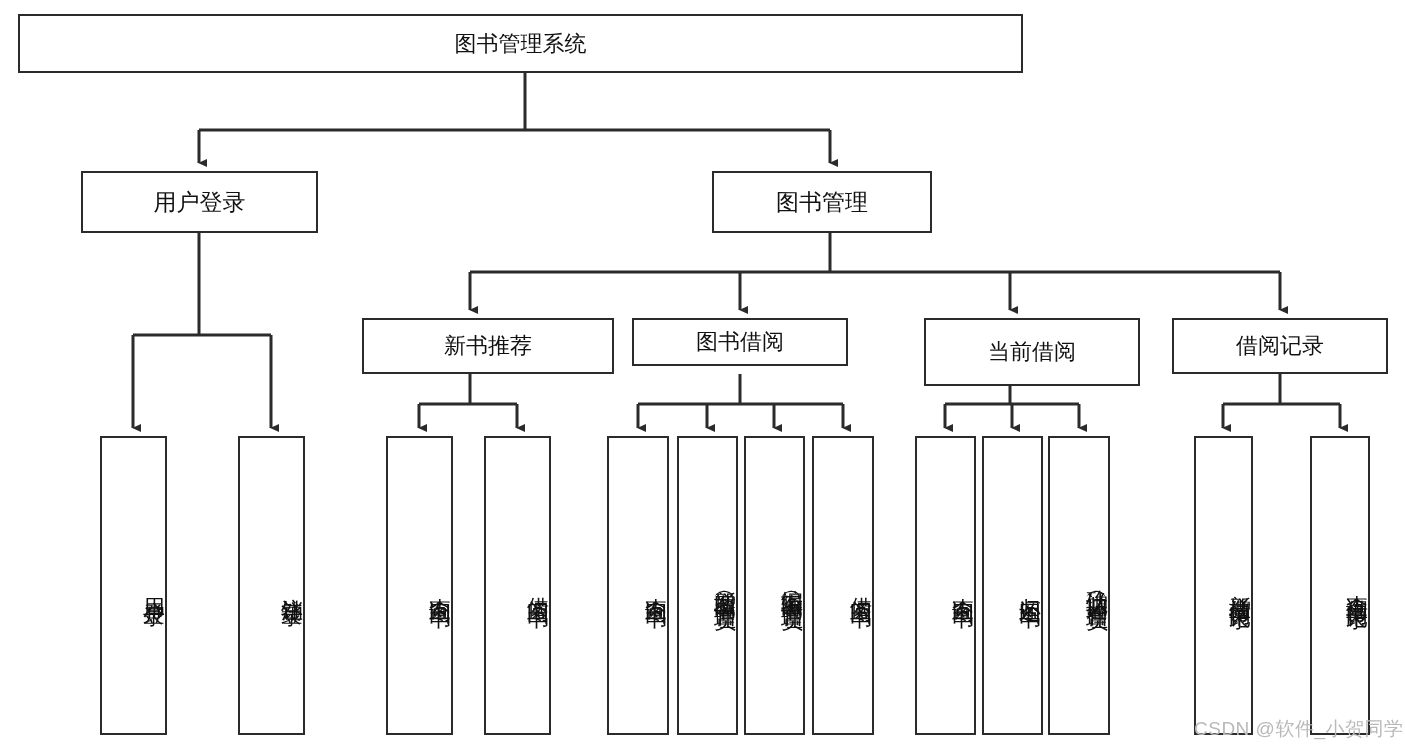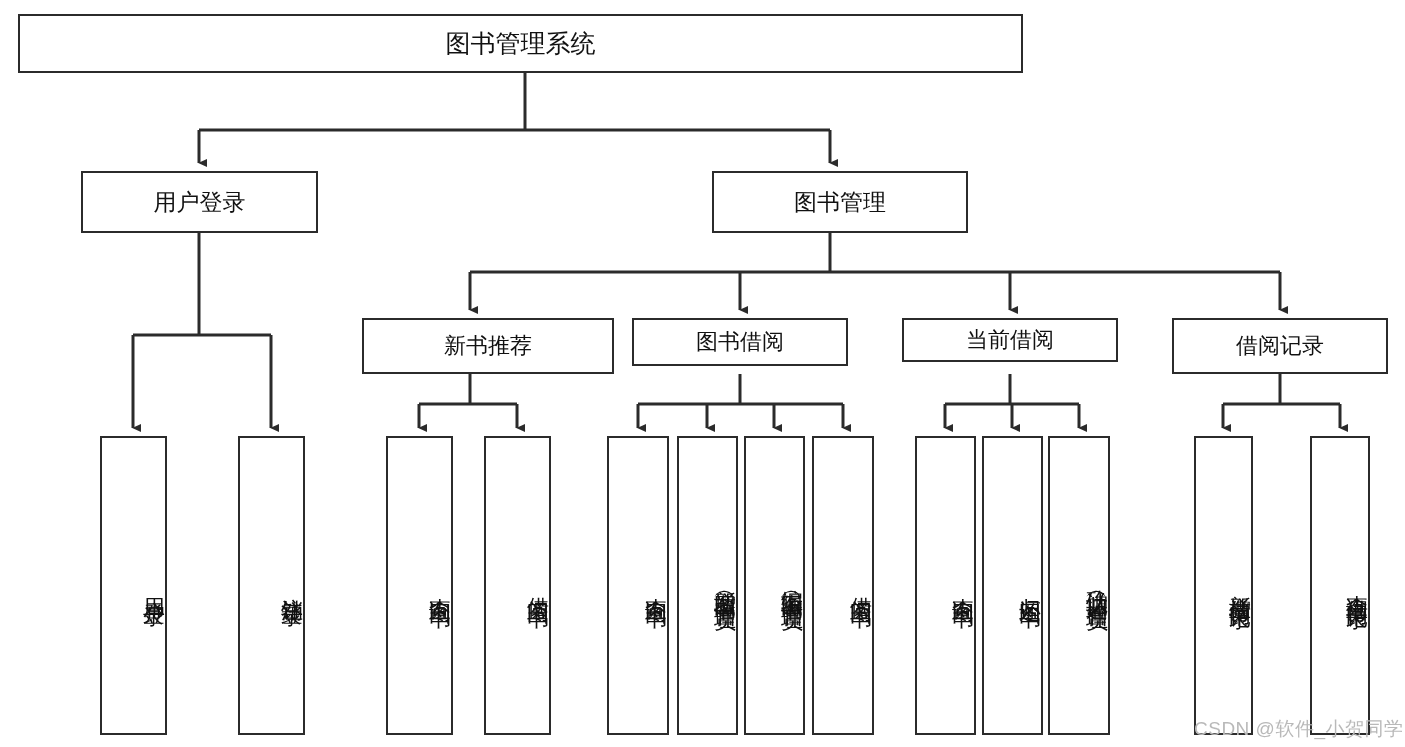--- a/index.html
+++ b/index.html
@@ -28,21 +28,21 @@
     position: absolute;
     box-sizing: border-box;
     border: 2.5px solid #2b2b2b;
     background: #ffffff;
     display: flex;
     align-items: center;
     justify-content: center;
     color: #111111;
   }
   .node-box.root {
-    font-size: 25px;
+    font-size: 22px;
   }
   .node-box.level1 {
     font-size: 23px;
   }
   .node-box.level2 {
     font-size: 22px;
   }
   .node-box.leaf {
     font-size: 22px;
     writing-mode: vertical-rl;
@@ -127,31 +127,31 @@
     </g>
   </svg>
 
   <div class="node-box root" style="left:18px; top:14px; width:1005px; height:59px;">
     <span class="node-label">图书管理系统</span>
   </div>
 
   <div class="node-box level1" style="left:81px; top:171px; width:237px; height:62px;">
     <span class="node-label">用户登录</span>
   </div>
-  <div class="node-box level1" style="left:712px; top:171px; width:256px; height:62px;">
+  <div class="node-box level1" style="left:712px; top:171px; width:220px; height:62px;">
     <span class="node-label">图书管理</span>
   </div>
 
   <div class="node-box level2" style="left:362px; top:318px; width:252px; height:56px;">
     <span class="node-label">新书推荐</span>
   </div>
   <div class="node-box level2" style="left:632px; top:318px; width:216px; height:48px;">
     <span class="node-label">图书借阅</span>
   </div>
-  <div class="node-box level2" style="left:902px; top:318px; width:216px; height:44px;">
+  <div class="node-box level2" style="left:924px; top:318px; width:216px; height:68px;">
     <span class="node-label">当前借阅</span>
   </div>
   <div class="node-box level2" style="left:1172px; top:318px; width:216px; height:56px;">
     <span class="node-label">借阅记录</span>
   </div>
 
   <div class="node-box leaf" style="left:100px; top:436px; width:67px; height:299px;">
     <span class="node-label">用户登录</span>
   </div>
   <div class="node-box leaf" style="left:238px; top:436px; width:67px; height:299px;">

